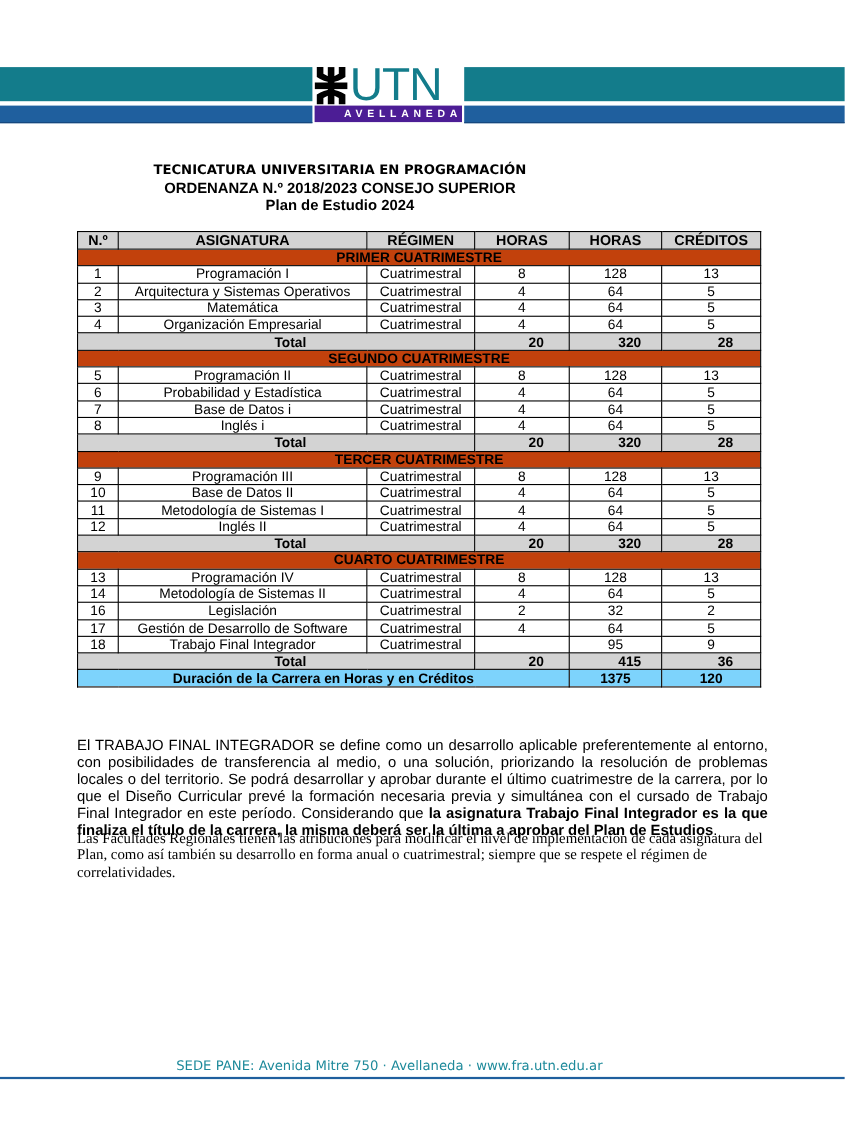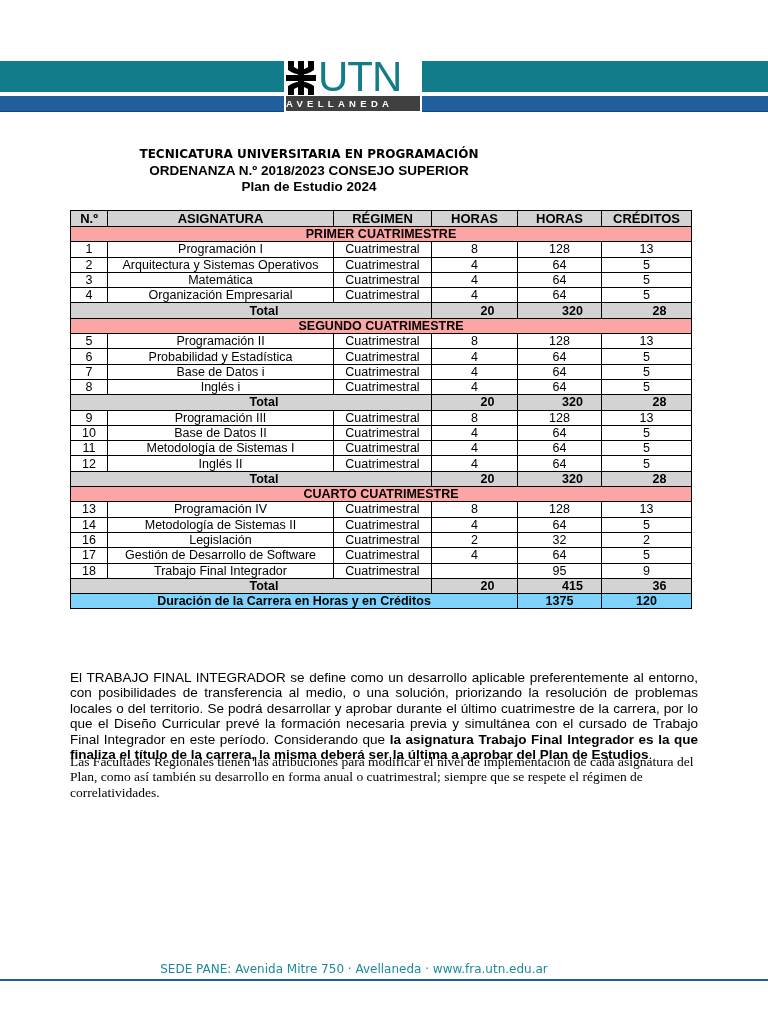--- a/index.html
+++ b/index.html
@@ -8,36 +8,36 @@
 
   
   .band-teal { position:absolute; left:0; top:61px; height:31px; background:#137c8b; }
   .band-blue { position:absolute; left:0; top:96px; height:15px; background:#1f5f9e; border-bottom:1px solid #16467a; }
   .band-teal.l { width:284px; } .band-teal.r { left:422px; width:346px; }
   .band-blue.l { width:284px; } .band-blue.r { left:422px; width:346px; }
   .logo { position:absolute; left:286px; top:58px; width:134px; height:54px; }
   .logo-top { position:absolute; left:0; top:0; height:37px; width:134px; display:flex; align-items:flex-end; }
   .logo-emblem { width:30px; height:34px; margin-right:2px; }
   .logo-text { font-family:"Liberation Sans", sans-serif; font-size:42px; line-height:36px; color:#137c8b; letter-spacing:-1px; font-weight:normal;margin-top:36px; }
-  .logo-sub { position:absolute; left:0; top:38px; width:134px; height:15px; background:#404040;
-              color:#fff; font-size:9.5px; letter-spacing:4.3px; text-align:left; line-height:15px; font-weight:bold; }
+  .logo-sub { position:absolute; left:0; top:38px; width:134px; height:15px; background:#4c1d95;
+              color:#fff; font-size:9.5px; letter-spacing:4.3px; text-align:right; line-height:15px; font-weight:bold; }
 
   
   .title { position:absolute; left:0; width:618px; text-align:center; font-weight:bold; color:#000; }
   .t1 { top:147px; font-size:13px; font-family:"DejaVu Sans", sans-serif; font-size:12px; }
   .t2 { top:163px; font-size:13.5px; }
   .t3 { top:179px; font-size:13.5px; }
 
   
   table.plan { position:absolute; left:70px; top:210px; width:621px; border-collapse:collapse;
                font-size:12.5px; table-layout:fixed; }
   table.plan td, table.plan th { border:1px solid #000; padding:0 2px; height:14.3px; line-height:14px;
                text-align:center; white-space:nowrap; overflow:hidden; }
   table.plan th { background:#d3d3d3; font-weight:bold; font-size:13px; height:15px; }
-  tr.section td { background:#fca5a5; font-weight:bold; }
+  tr.section td { background:#c2410c; font-weight:bold; }
   tr.total td { background:#d3d3d3; font-weight:bold;padding-left:28px; }
   tr.grand td { background:#7dd3fc; font-weight:bold; }
   td.num { text-align:left; padding-left:15px; }
 
   
   .para { position:absolute; left:70px; width:628px; font-size:13.5px; line-height:15.4px; text-align:justify; }
   .p1 { top:670px; }
   .p2 { top:754px; text-align:left;font-family:Liberation Serif, serif; }
   .para b { font-weight:bold;margin-top:44px; }
 
@@ -167,20 +167,23 @@
         <td>4</td>
         <td>64</td>
         <td>5</td>
       </tr>
       <tr class="total">
         <td colspan="3">Total</td>
         <td>20</td>
         <td>320</td>
         <td>28</td>
       </tr>
+      <tr class="section">
+        <td colspan="6">TERCER CUATRIMESTRE</td>
+      </tr>
       <tr>
         <td class="num">9</td>
         <td>Programación III</td>
         <td>Cuatrimestral</td>
         <td>8</td>
         <td>128</td>
         <td>13</td>
       </tr>
       <tr>
         <td class="num">10</td>

